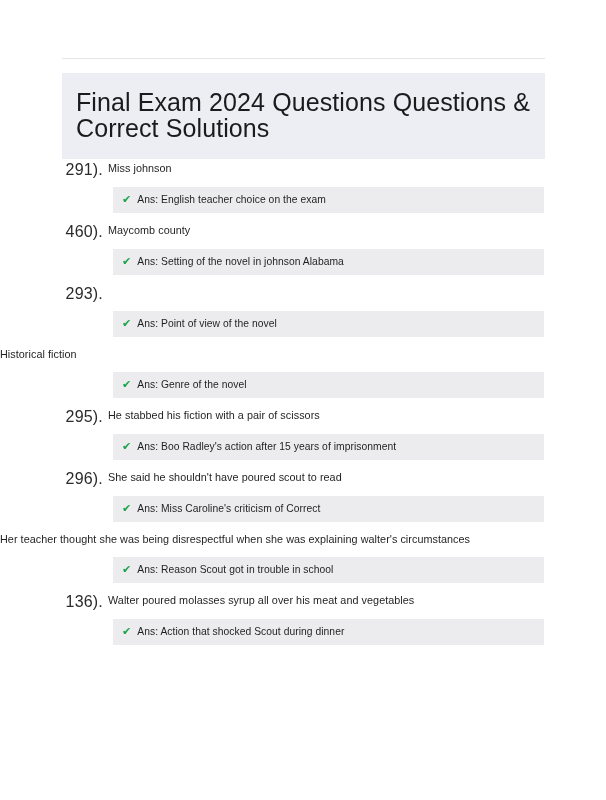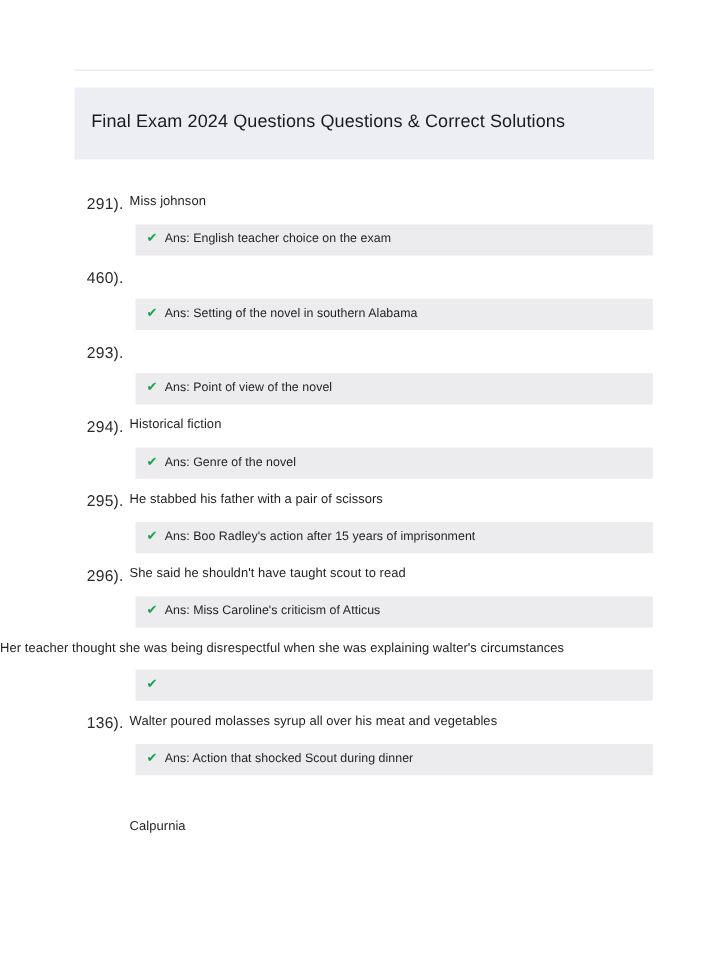--- a/index.html
+++ b/index.html
@@ -34,21 +34,21 @@
   .doc-header {
     position: absolute;
     left: 62px;
     top: 73px;
     width: 483px;
     box-sizing: border-box;
     background: #eceef3;
     padding: 16px 14px 18px 14px;
   }
   .doc-title {
-    font-size: 15px;
+    font-size: 25px;
     line-height: 26px;
     font-weight: 400;
     color: #1b1b1d;
     letter-spacing: 0.1px;
     margin: 0;
   }
   .qa-list {
     position: absolute;
     left: 0;
     top: 160px;
@@ -62,21 +62,21 @@
     display: flex;
     align-items: flex-start;
     padding: 0 0 0 0;
   }
   .q-num {
     width: 108px;
     min-width: 108px;
     text-align: right;
     padding-right: 5px;
     box-sizing: border-box;
-    font-size: 13px;
+    font-size: 16px;
     color: #2b2b2d;
     line-height: 17px;
     padding-top: 1px;
     letter-spacing: 0.2px;
   }
   .q-text {
     flex: 1;
     font-size: 10.8px;
     line-height: 17px;
     color: #1f1f21;
@@ -144,108 +144,108 @@
         <div class="ans-band">
           <span class="check-icon">✔</span>
           <span class="ans-text">Ans: English teacher choice on the exam</span>
         </div>
       </div>
     </div>
 
     <div class="qa-item">
       <div class="q-row">
         <div class="q-num">460).</div>
-      </div>
-      <div class="ans-wrap">
-        <div class="ans-band">
-          <span class="check-icon">✔</span>
-          <span class="ans-text">Ans: Setting of the novel in southern Alabama</span>
+        <div class="q-text">Maycomb county</div>
+      </div>
+      <div class="ans-wrap">
+        <div class="ans-band">
+          <span class="check-icon">✔</span>
+          <span class="ans-text">Ans: Setting of the novel in johnson Alabama</span>
         </div>
       </div>
     </div>
 
     <div class="qa-item">
       <div class="q-row">
         <div class="q-num">293).</div>
       </div>
       <div class="ans-wrap">
         <div class="ans-band">
           <span class="check-icon">✔</span>
           <span class="ans-text">Ans: Point of view of the novel</span>
         </div>
       </div>
     </div>
 
     <div class="qa-item">
       <div class="q-row">
-        <div class="q-num">294).</div>
         <div class="q-text">Historical fiction</div>
       </div>
       <div class="ans-wrap">
         <div class="ans-band">
           <span class="check-icon">✔</span>
           <span class="ans-text">Ans: Genre of the novel</span>
         </div>
       </div>
     </div>
 
     <div class="qa-item">
       <div class="q-row">
         <div class="q-num">295).</div>
-        <div class="q-text">He stabbed his father with a pair of scissors</div>
+        <div class="q-text">He stabbed his fiction with a pair of scissors</div>
       </div>
       <div class="ans-wrap">
         <div class="ans-band">
           <span class="check-icon">✔</span>
           <span class="ans-text">Ans: Boo Radley's action after 15 years of imprisonment</span>
         </div>
       </div>
     </div>
 
     <div class="qa-item">
       <div class="q-row">
         <div class="q-num">296).</div>
-        <div class="q-text">She said he shouldn't have taught scout to read</div>
-      </div>
-      <div class="ans-wrap">
-        <div class="ans-band">
-          <span class="check-icon">✔</span>
-          <span class="ans-text">Ans: Miss Caroline's criticism of Atticus</span>
+        <div class="q-text">She said he shouldn't have poured scout to read</div>
+      </div>
+      <div class="ans-wrap">
+        <div class="ans-band">
+          <span class="check-icon">✔</span>
+          <span class="ans-text">Ans: Miss Caroline's criticism of Correct</span>
         </div>
       </div>
     </div>
 
     <div class="qa-item">
       <div class="q-row">
         <div class="q-text">Her teacher thought she was being disrespectful when she was explaining walter's circumstances</div>
       </div>
       <div class="ans-wrap">
         <div class="ans-band">
           <span class="check-icon">✔</span>
+          <span class="ans-text">Ans: Reason Scout got in trouble in school</span>
         </div>
       </div>
     </div>
 
     <div class="qa-item">
       <div class="q-row">
         <div class="q-num">136).</div>
         <div class="q-text">Walter poured molasses syrup all over his meat and vegetables</div>
       </div>
       <div class="ans-wrap">
         <div class="ans-band">
           <span class="check-icon">✔</span>
           <span class="ans-text">Ans: Action that shocked Scout during dinner</span>
         </div>
       </div>
     </div>
 
     <div class="qa-item tail-item">
       <div class="q-row">
         <div class="q-num"></div>
-        <div class="q-text">Calpurnia</div>
       </div>
     </div>
 
   </div>
 
   <div class="footer">
     
     
   </div>
 

